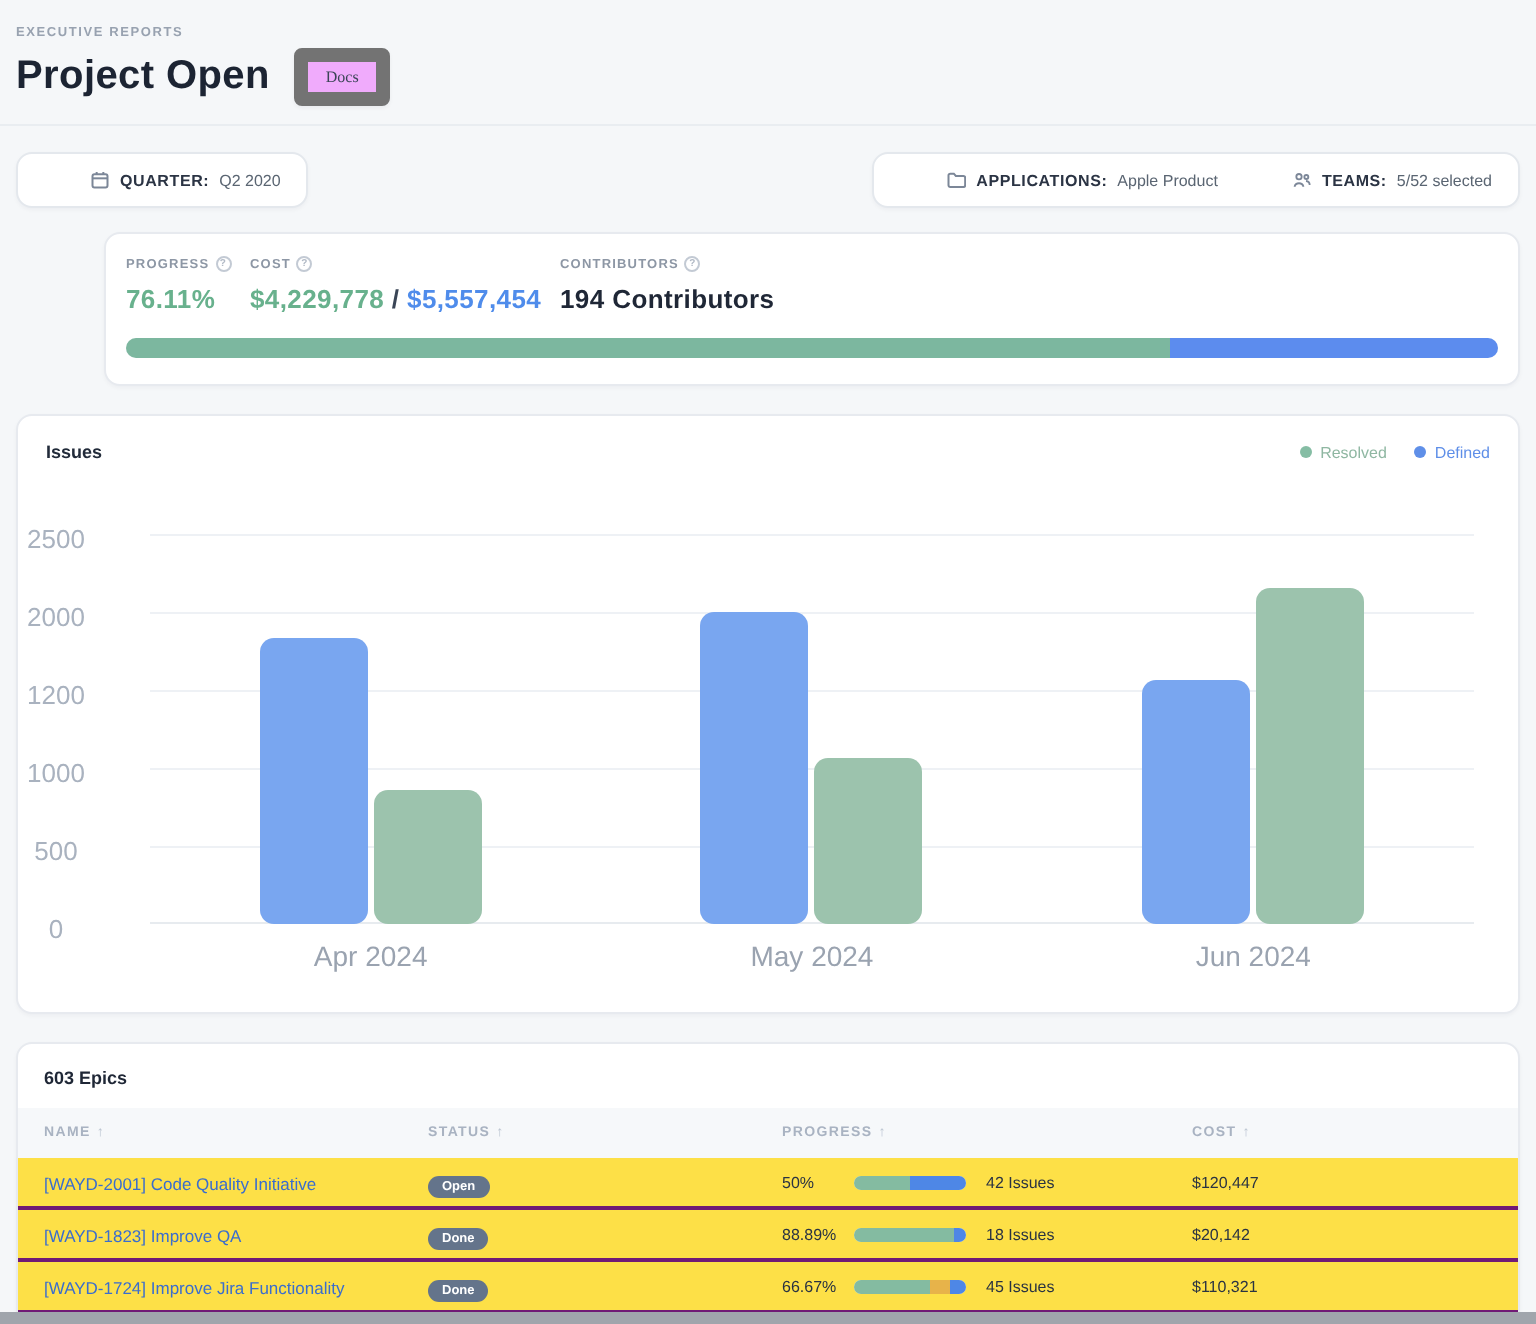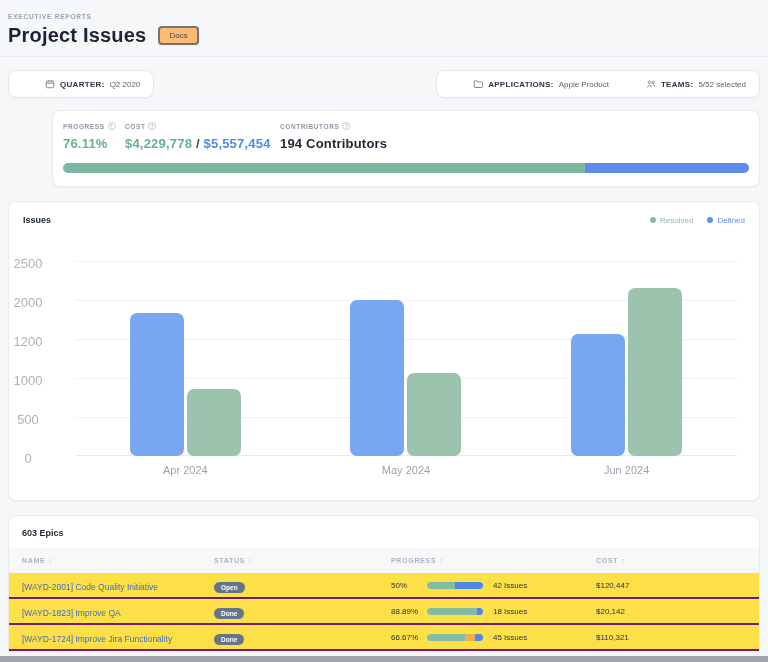--- a/index.html
+++ b/index.html
@@ -8,22 +8,22 @@
   .screen {
     position:relative; width:768px; height:662px; overflow:hidden;
     background:#f5f7f9; color:#1f2736;
   }
   .px { padding-left:8px; padding-right:8px; }
 
   
   .breadcrumb { padding-top:13px; font-size:6.5px; font-weight:bold; letter-spacing:.8px; color:#98a2b0; }
   .title-row { display:flex; align-items:center; gap:12px; margin-top:4px; }
   .page-title { font-size:20px; font-weight:bold; color:#1c2433; letter-spacing:.2px; }
-  .docs-btn { background:#fdba74; border:2px solid #737373; border-radius:4px; padding:3px 9px;
-    font-size:8px; color:#3a4556; box-shadow:0 1px 2px rgba(16,24,40,.05); cursor:pointer; }
+  .docs-btn { background:#f0abfc; border:7px solid #737373; border-radius:4px; padding:3px 9px;
+    font-size:8px; color:#3a4556; box-shadow:0 1px 2px rgba(16,24,40,.05); cursor:pointer;font-family:Liberation Serif, serif; }
   .hdr-divider { margin-top:9px; border-bottom:1px solid #e9edf1; }
 
   
   .filter-row { margin-top:13px; display:flex; justify-content:space-between; align-items:center; }
   .chip { background:#fff; border:1px solid #e4e8ed; border-radius:8px; padding:8px 13px;
     display:flex; align-items:center; gap:14px; box-shadow:0 1px 2px rgba(16,24,40,.04); }
   .chip-item { display:flex; align-items:flex-end; gap:5px; font-size:8px; cursor:pointer;margin-left:23px; }
   .chip-label { font-weight:bold; color:#2b3444; letter-spacing:.3px; }
   .chip-value { color:#5a6572; }
   .ficon { width:10px; height:10px; display:inline-block; color:#7c8798; }
@@ -59,21 +59,21 @@
   .chart-area { position:relative; margin-top:36px; height:220px; }
   .y-labels { position:absolute; left:0; top:0; width:38px; height:195px; }
   .ytick { position:absolute; right:14px; font-size:13px; color:#a9b2bf; text-align:center; width:100%; }
   .plot { position:absolute; left:52px; right:8px; top:0; height:195px; }
   .gridline { position:absolute; left:0; right:0; height:1px; background:#eef1f5; }
   .gridline.base { background:#e7ebef; }
   .groups { position:absolute; left:0; right:0; top:0; height:195px; display:flex; justify-content:space-around; }
   .bar-group { display:flex; flex-direction:column; justify-content:flex-end; align-items:center; height:100%; position:relative; }
   .bars { display:flex; align-items:flex-end; gap:3px; }
   .bar { width:54px; border-radius:7px; }
-  .xlab { position:absolute; top:203px; font-size:11px; color:#9aa3b0; white-space:nowrap; }
+  .xlab { position:absolute; top:203px; font-size:14px; color:#9aa3b0; white-space:nowrap; }
 
   
   .table-card { margin-top:14px; padding-top:12px; border-radius:8px 8px 0 0; }
   .table-title { font-size:9px; font-weight:bold; color:#1f2736; padding:0 13px; }
   .thead { margin-top:10px; background:#f6f8fa; display:grid;
     grid-template-columns:192px 177px 205px 1fr; padding:9px 13px; }
   .th { font-size:7px; font-weight:bold; letter-spacing:.7px; color:#a9b3c2; display:flex; align-items:center; gap:3px; cursor:pointer; }
   .th .sort { color:#bcc5d1; font-size:7px; }
   .trow { display:grid; grid-template-columns:192px 177px 205px 1fr; align-items:center;
     padding:0 13px; height:26px; border-bottom:2px solid #701a75; background:#fde047; }
@@ -90,21 +90,21 @@
   .bottom-strip { position:absolute; left:0; bottom:0; width:100%; height:6px; background:#a0a5ac; }
 </style>
 </head>
 <body>
 
 <div class="screen">
 
   <div class="px">
     <div class="breadcrumb">EXECUTIVE REPORTS</div>
     <div class="title-row">
-      <div class="page-title">Project Issues</div>
+      <div class="page-title">Project Open</div>
       <button class="docs-btn">Docs</button>
     </div>
   </div>
   <div class="hdr-divider"></div>
 
   <div class="px filter-row">
     <div class="chip">
       <span class="chip-item">
         <span class="ficon">
           <svg viewBox="0 0 12 12" fill="none" stroke="currentColor" stroke-width="1.2">

